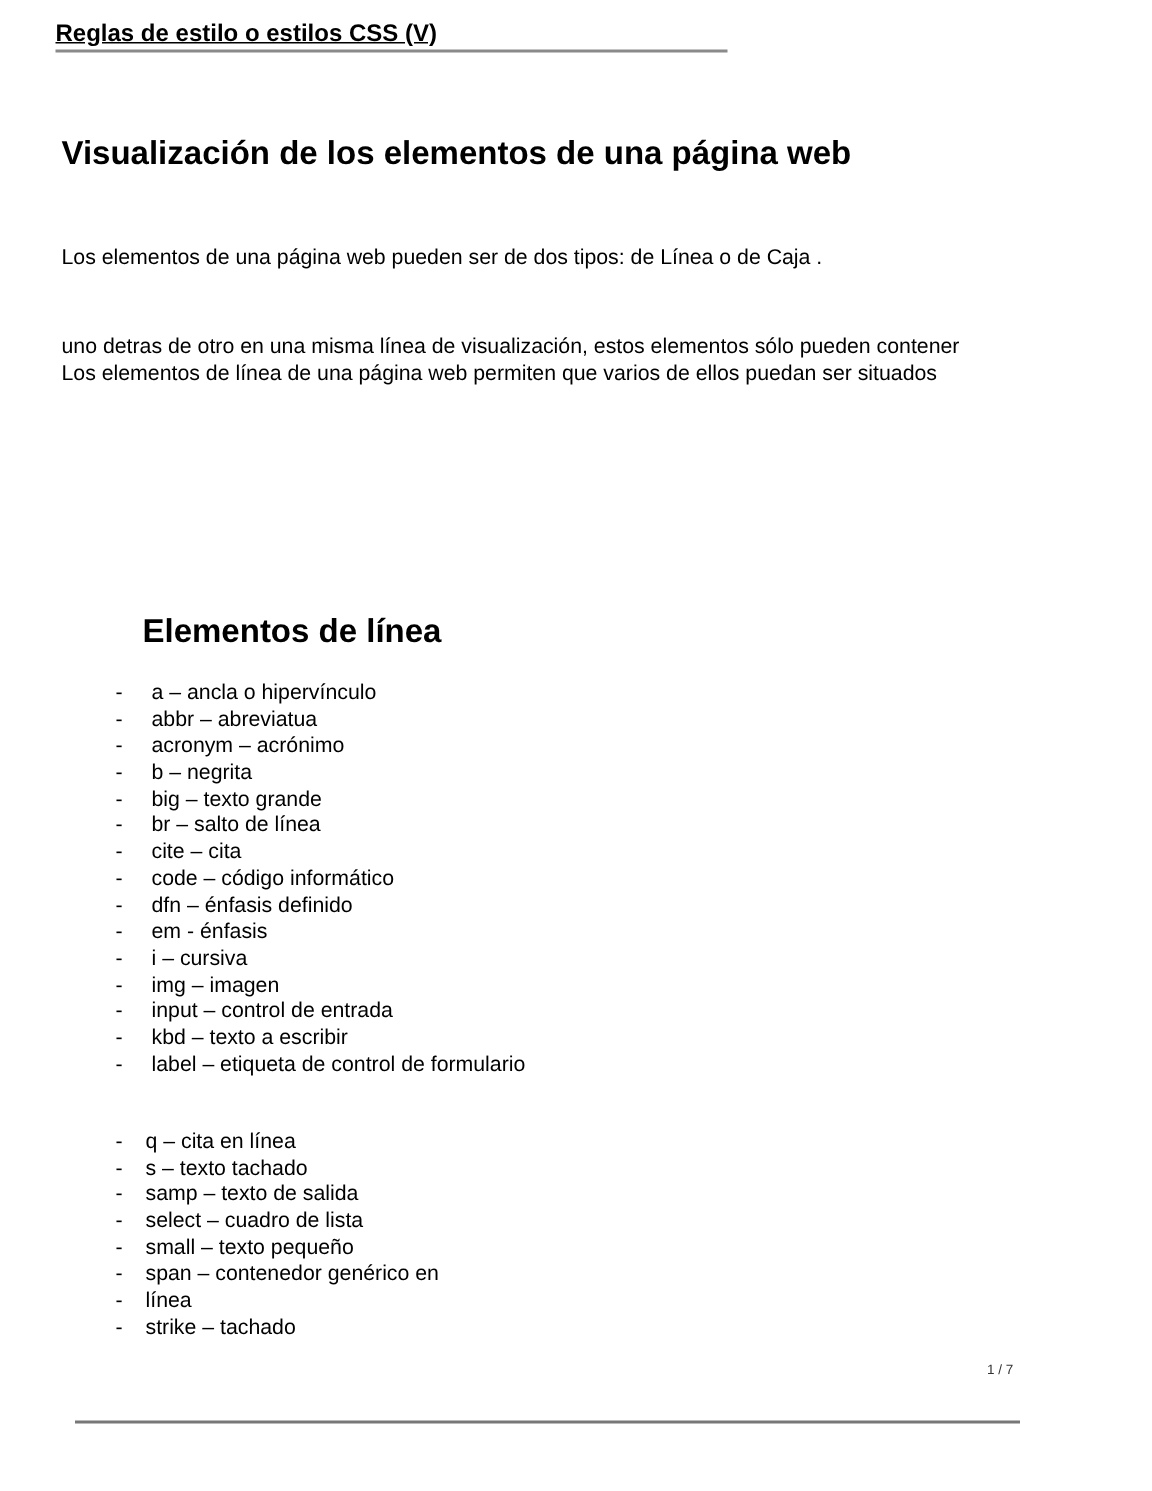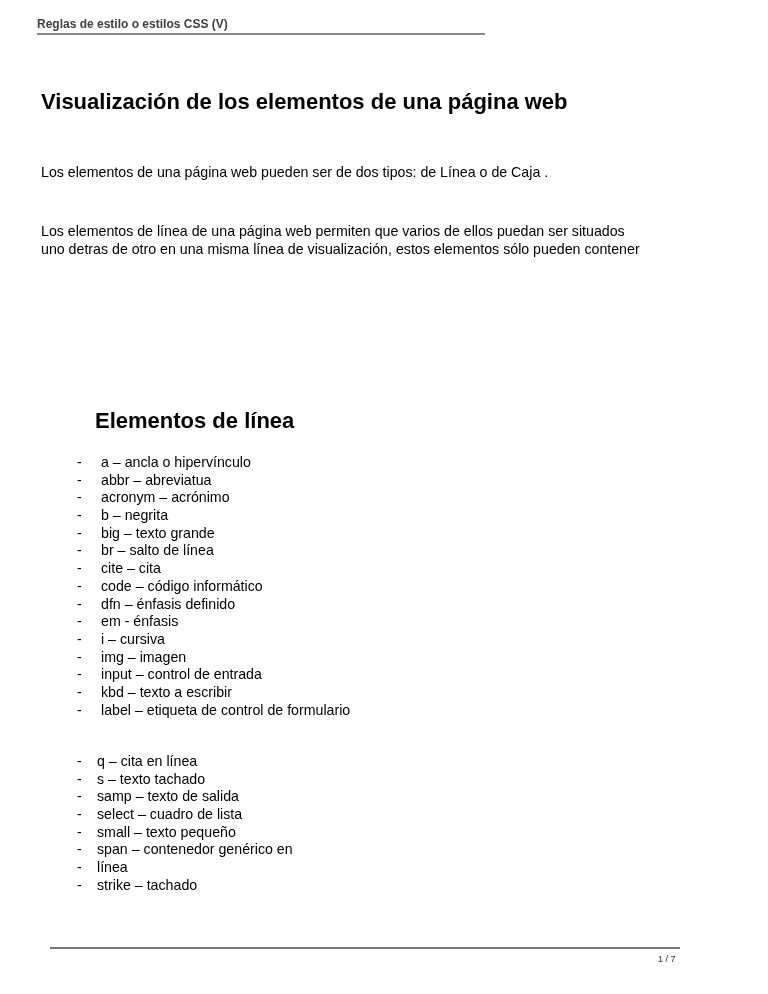--- a/index.html
+++ b/index.html
@@ -15,24 +15,25 @@
       font-family: "Liberation Sans", sans-serif;
       color: #000;
     }
     .page-header {
       position: absolute;
       left: 37px;
       top: 14px;
       width: 448px;
     }
     .header-title {
-      font-size: 12px;
+      font-size: 16px;
       font-weight: bold;
-      color: #404040;
+      color: #000000;
       letter-spacing: 0;
+      text-decoration: underline;
     }
     .header-rule {
       position: absolute;
       left: 37px;
       top: 33px;
       width: 448px;
       height: 2px;
       background: #8a8a8a;
     }
     .doc-title {
@@ -110,38 +111,37 @@
       height: 2px;
       background: #777;
     }
     .page-number {
       position: absolute;
       left: 658px;
       top: 908px;
       font-size: 9px;
       color: #333;
       white-space: nowrap;
-      margin-top: 46px;
     }
   </style>
 </head>
 <body>
 
 <div class="page-header">
   <span class="header-title">Reglas de estilo o estilos CSS (V)</span>
 </div>
 <div class="header-rule"></div>
 
 <h1 class="doc-title">Visualización de los elementos de una página web</h1>
 
 <p class="intro">Los elementos de una página web pueden ser de dos tipos: de Línea o de Caja .</p>
 
 <p class="paragraph">
+  <span class="line">uno detras de otro en una misma línea de visualización, estos elementos sólo pueden contener</span>
   <span class="line">Los elementos de línea de una página web permiten que varios de ellos puedan ser situados</span>
-  <span class="line">uno detras de otro en una misma línea de visualización, estos elementos sólo pueden contener</span>
 </p>
 
 <h2 class="section-title">Elementos de línea</h2>
 
 <ul class="dash-list list-1">
   <li>
       <span class="dash">-</span>
       <span class="item-text">a – ancla o hipervínculo</span>
     </li>
   <li>

